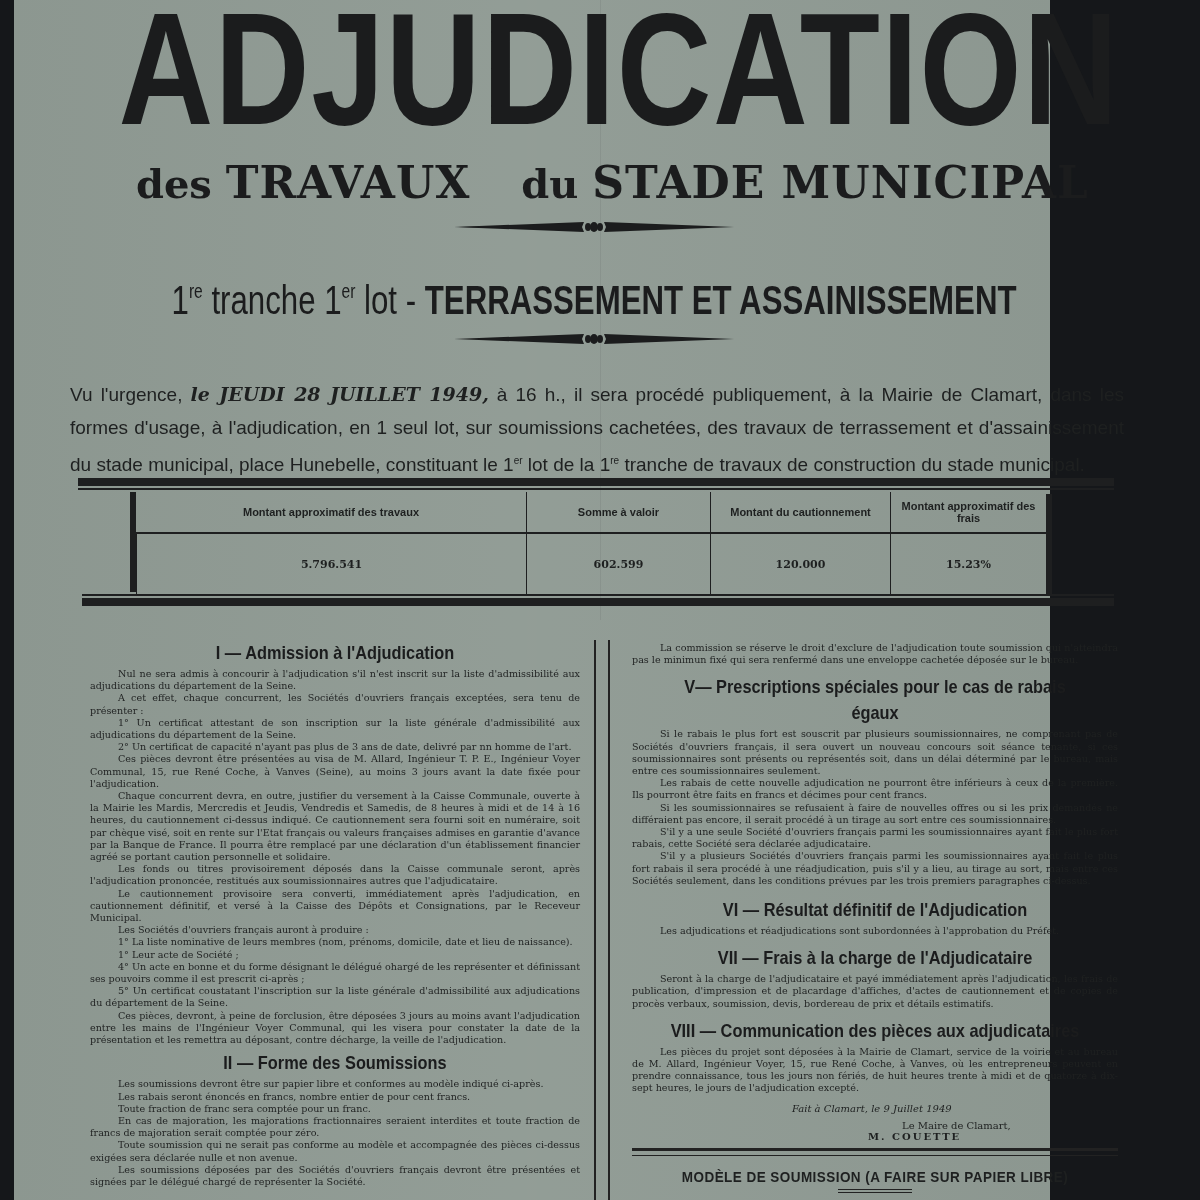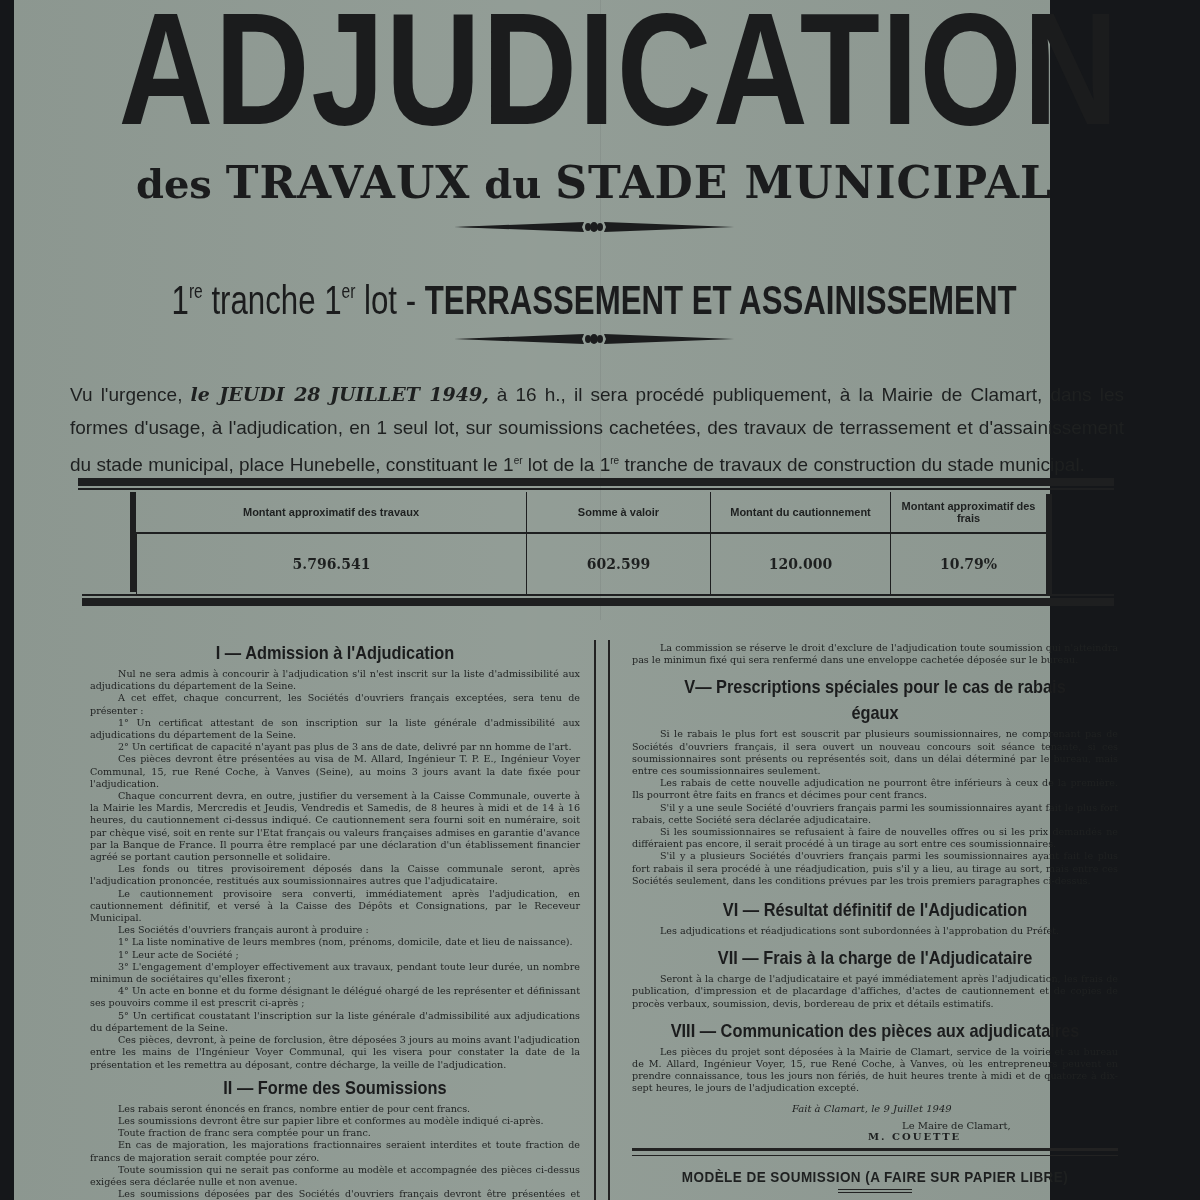--- a/index.html
+++ b/index.html
@@ -23,21 +23,21 @@
     font-size: 160px; line-height: 150px; letter-spacing: 2px;
     transform: scaleX(0.82); transform-origin: center;
     color: #1b1c1d;
   }
   .subtitle {
     position: absolute; left: 0; width: 1160px; top: 158px; text-align: center;
     font-family: "DejaVu Serif", serif; font-weight: bold; font-size: 44px; line-height: 50px;
     color: #1b1c1d;
   }
   .subtitle .big { font-size: 44px; letter-spacing: 1px; }
-  .subtitle .small { font-size: 40px; }
+  .subtitle .small { font-size: 40px; margin-left: 37px; }
 
   .ornament { position: absolute; left: 440px; width: 280px; height: 18px; }
   .ornament svg { width: 280px; height: 18px; display: block; }
 
   .lot-line {
     position: absolute; left: 0; width: 1160px; top: 266px; text-align: center;
     font-family: "Liberation Sans", sans-serif; font-size: 40px; line-height: 50px;
     transform: scaleX(0.78); transform-origin: center; color: #1b1c1d;
   }
   .lot-line .strong { font-weight: bold; }
@@ -61,21 +61,21 @@
   .grid {
     position: absolute; left: 58px; top: 14px; width: 910px; height: 102px;
     display: grid; grid-template-columns: 390px 184px 180px 156px;
   }
   .cell {
     border-left: 1px solid #1e1f20; display: flex; align-items: center; justify-content: center;
     text-align: center;
   }
   .cell:first-child { border-left: none; }
   .head { height: 40px; border-bottom: 2px solid #1e1f20; font-family: "Liberation Sans", sans-serif; font-weight: bold; font-size: 11px; transform: none; }
-  .val { height: 60px; font-family: "DejaVu Serif", serif; font-weight: bold; font-size: 14px; text-align: right; }
+  .val { height: 60px; font-family: "DejaVu Serif", serif; font-weight: bold; font-size: 11px; text-align: right; }
 
   .col { position: absolute; top: 636px; }
   .col-left { left: 76px; width: 490px; }
   .col-right { left: 618px; width: 486px; }
   .divider-a { position: absolute; left: 580px; top: 640px; width: 2px; height: 560px; background: #222; }
   .divider-b { position: absolute; left: 594px; top: 640px; width: 2px; height: 560px; background: #222; }
 
   .sec-title {
     text-align: center; font-family: "Liberation Sans", sans-serif; font-weight: bold;
     font-size: 19px; line-height: 26px; margin: 4px 0 2px; color: #1b1c1d;
@@ -142,21 +142,21 @@
     <div class="side-l"></div>
     <div class="side-r"></div>
     <div class="grid">
       <div class="cell head">Montant approximatif des travaux</div>
       <div class="cell head">Somme à valoir</div>
       <div class="cell head">Montant  du  cautionnement</div>
       <div class="cell head">Montant approximatif des frais</div>
       <div class="cell val">5.796.541</div>
       <div class="cell val">602.599</div>
       <div class="cell val">120.000</div>
-      <div class="cell val">10.79%</div>
+      <div class="cell val">15.23%</div>
     </div>
     <div class="bar-bot-thin"></div>
     <div class="bar-bot"></div>
   </div>
 
   <div class="divider-a"></div>
   <div class="divider-b"></div>
 
   <div class="col col-left">
     <div class="sec-title">I  —  Admission à l'Adjudication</div>
@@ -164,43 +164,42 @@
     <p class="p">A cet effet, chaque concurrent, les Sociétés d'ouvriers français exceptées, sera tenu de présenter :</p>
     <p class="p">1° Un certificat attestant de son inscription sur la liste générale d'admissibilité aux adjudications du département de la Seine.</p>
     <p class="p">2° Un certificat de capacité n'ayant pas plus de 3 ans de date, delivré par nn homme de l'art.</p>
     <p class="p">Ces pièces devront être présentées au visa de M. Allard, Ingénieur T. P. E., Ingénieur Voyer Communal, 15, rue René Coche, à Vanves (Seine), au moins 3 jours avant la date fixée pour l'adjudication.</p>
     <p class="p">Chaque concurrent devra, en outre, justifier du versement à la Caisse Communale, ouverte à la Mairie les Mardis, Mercredis et Jeudis, Vendredis et Samedis, de 8 heures à midi et de 14 à 16 heures, du cautionnement ci-dessus indiqué. Ce cautionnement sera fourni soit en numéraire, soit par chèque visé, soit en rente sur l'Etat français ou valeurs françaises admises en garantie d'avance par la Banque de France. Il pourra être remplacé par une déclaration d'un établissement financier agréé se portant caution personnelle et solidaire.</p>
     <p class="p">Les fonds ou titres provisoirement déposés dans la Caisse communale seront, après l'adjudication prononcée, restitués aux soumissionnaires autres que l'adjudicataire.</p>
     <p class="p">Le cautionnement provisoire sera converti, immédiatement après l'adjudication, en cautionnement définitif, et versé à la Caisse des Dépôts et Consignations, par le Receveur Municipal.</p>
     <p class="p">Les Sociétés d'ouvriers français auront à produire :</p>
     <p class="p">1° La liste nominative de leurs membres (nom, prénoms, domicile, date et lieu de naissance).</p>
     <p class="p">1° Leur acte de Société ;</p>
-    <p class="p">3° L'engagement d'employer effectivement aux travaux, pendant toute leur durée, un nombre minimun de sociétaires qu'elles fixeront ;</p>
     <p class="p">4° Un acte en bonne et du forme désignant le délégué ohargé de les représenter et définissant ses pouvoirs comme il est prescrit ci-après ;</p>
     <p class="p">5° Un certificat coustatant l'inscription sur la liste générale d'admissibilité aux adjudications du département de la Seine.</p>
     <p class="p">Ces pièces, devront, à peine de forclusion, être déposées 3 jours au moins avant l'adjudication entre les mains de l'Ingénieur Voyer Communal, qui les visera pour constater la date de la présentation et les remettra au déposant, contre décharge, la veille de l'adjudication.</p>
 
     <div class="sec-title">II  —  Forme des Soumissions</div>
+    <p class="p">Les soumissions devront être sur papier libre et conformes au modèle indiqué ci-après.</p>
     <p class="p">Les rabais seront énoncés en francs, nombre entier de pour cent francs.</p>
-    <p class="p">Les soumissions devront être sur papier libre et conformes au modèle indiqué ci-après.</p>
     <p class="p">Toute fraction de franc sera comptée pour un franc.</p>
     <p class="p">En cas de majoration, les majorations fractionnaires seraient interdites et toute fraction de francs de majoration serait comptée pour zéro.</p>
     <p class="p">Toute soumission qui ne serait pas conforme au modèle et accompagnée des pièces ci-dessus exigées sera déclarée nulle et non avenue.</p>
     <p class="p">Les soumissions déposées par des Sociétés d'ouvriers français devront être présentées et signées par le délégué chargé de représenter la Société.</p>
 
   </div>
 
   <div class="col col-right">
     <p class="p" style="margin-top:6px">La commission se réserve le droit d'exclure de l'adjudication toute soumission qui n'atteindra pas le minimun fixé qui sera renfermé dans une enveloppe cachetée déposée sur le bureau.</p>
 
     <div class="sec-title" style="margin-top:8px">V—  Prescriptions spéciales pour le cas de rabais égaux</div>
     <p class="p">Si le rabais le plus fort est souscrit par plusieurs soumissionnaires, ne comprenant pas de Sociétés d'ouvriers français, il sera ouvert un nouveau concours soit séance tenante, si ces soumissionnaires sont présents ou représentés soit, dans un délai déterminé par le bureau, mais entre ces soumissionnaires seulement.</p>
     <p class="p">Les rabais de cette nouvelle adjudication ne pourront être inférieurs à ceux de la première. Ils pourront être faits en francs et décimes pour cent francs.</p>
+    <p class="p">Si les soumissionnaires se refusaient à faire de nouvelles offres ou si les prix demandés ne différaient pas encore, il serait procédé à un tirage au sort entre ces soumissionnaires.</p>
     <p class="p">S'il y a une seule Société d'ouvriers français parmi les soumissionnaires ayant fait le plus fort rabais, cette Société sera déclarée adjudicataire.</p>
-    <p class="p">Si les soumissionnaires se refusaient à faire de nouvelles offres ou si les prix demandés ne différaient pas encore, il serait procédé à un tirage au sort entre ces soumissionnaires.</p>
     <p class="p">S'il y a plusieurs Sociétés d'ouvriers français parmi les soumissionnaires ayant fait le plus fort rabais il sera procédé à une réadjudication, puis s'il y a lieu, au tirage au sort, mais entre ces Sociétés seulement, dans les conditions prévues par les trois premiers paragraphes ci-dessus.</p>
 
     <div class="sec-title" style="margin-top:10px">VI  —  Résultat définitif de l'Adjudication</div>
     <p class="p">Les adjudications et réadjudications sont subordonnées à l'approbation du Préfet.</p>
 
     <div class="sec-title" style="margin-top:8px">VII  —  Frais à la charge de l'Adjudicataire</div>
     <p class="p">Seront à la charge de l'adjudicataire et payé immédiatement après l'adjudication, les frais de publication, d'impression et de placardage d'affiches, d'actes de cautionnement et de copies de procès verbaux, soumission, devis, bordereau de prix et détails estimatifs.</p>
 
     <div class="sec-title" style="margin-top:8px">VIII  —  Communication des pièces aux adjudicataires</div>
     <p class="p">Les pièces du projet sont déposées à la Mairie de Clamart, service de la voirie et au bureau de M. Allard, Ingénieur Voyer, 15, rue René Coche, à Vanves, où les entrepreneurs peuvent en prendre connaissance, tous les jours non fériés, de huit heures trente à midi et de quatorze à dix-sept heures, le jours de l'adjudication excepté.</p>

